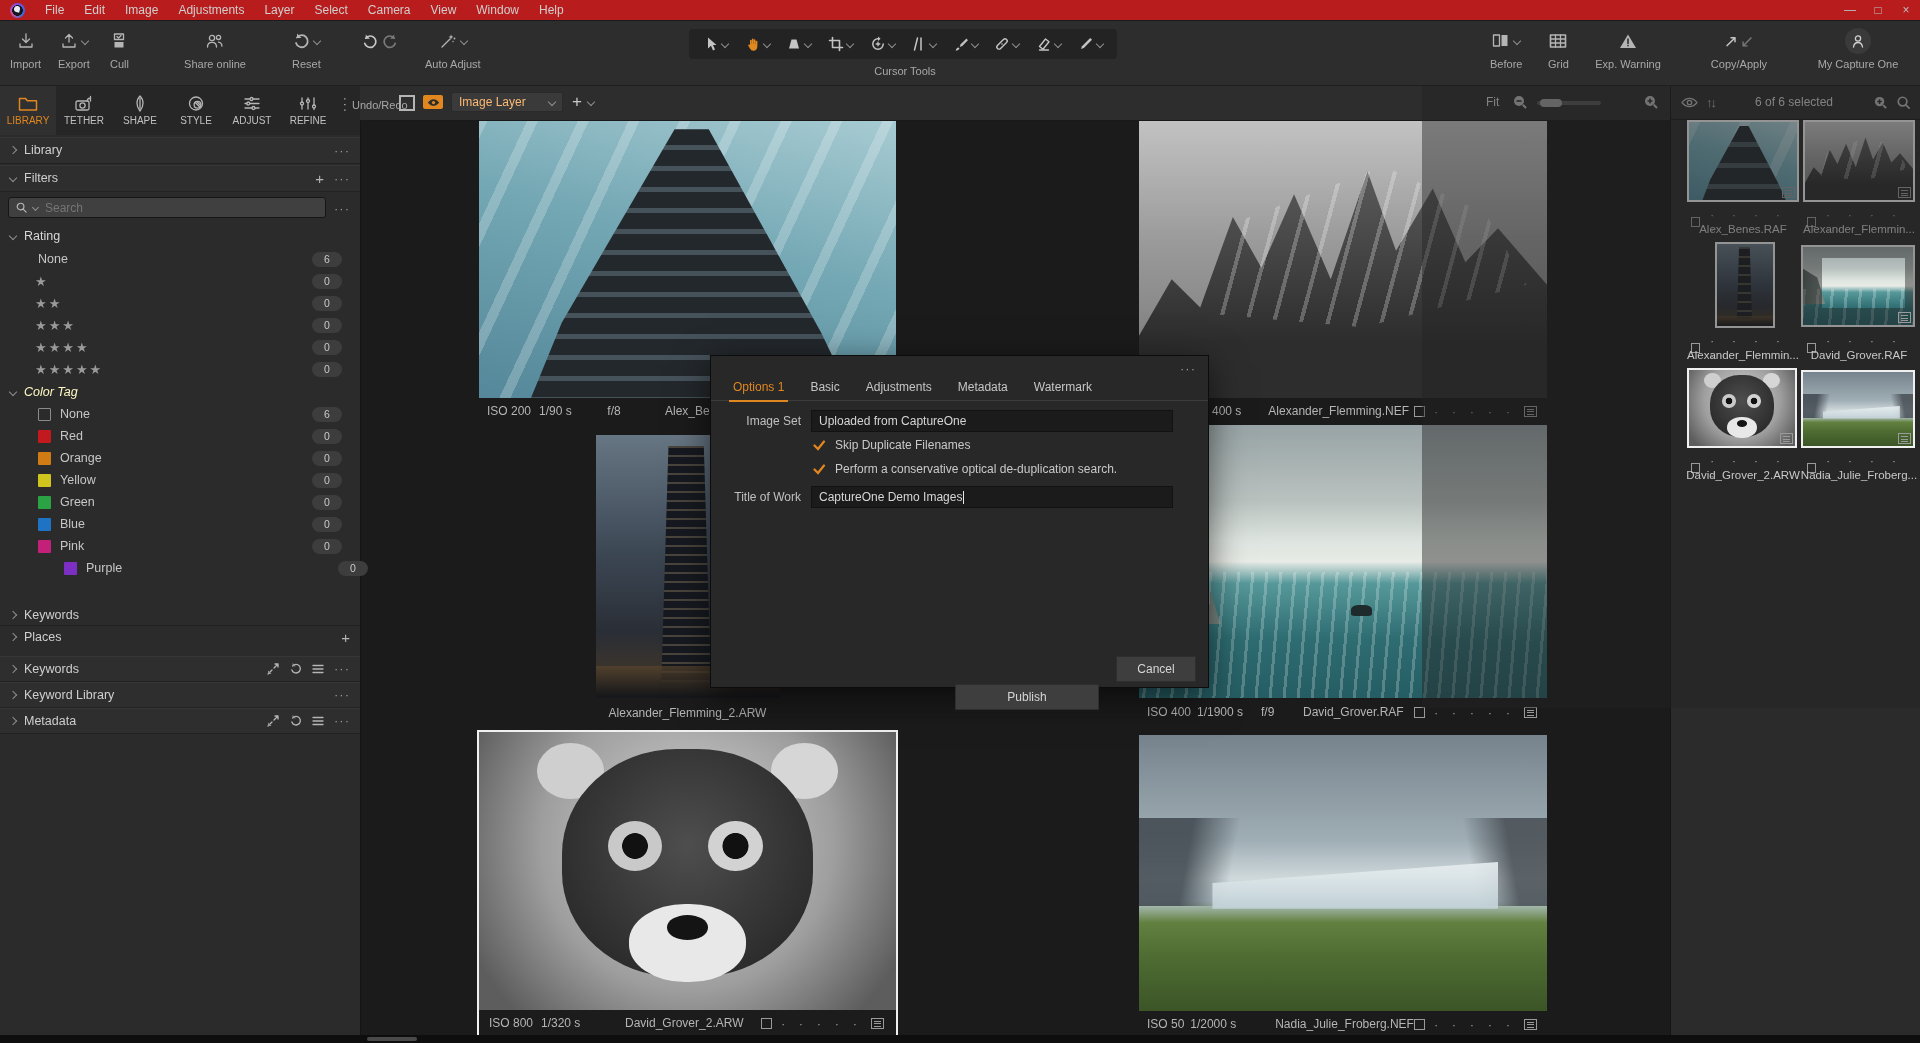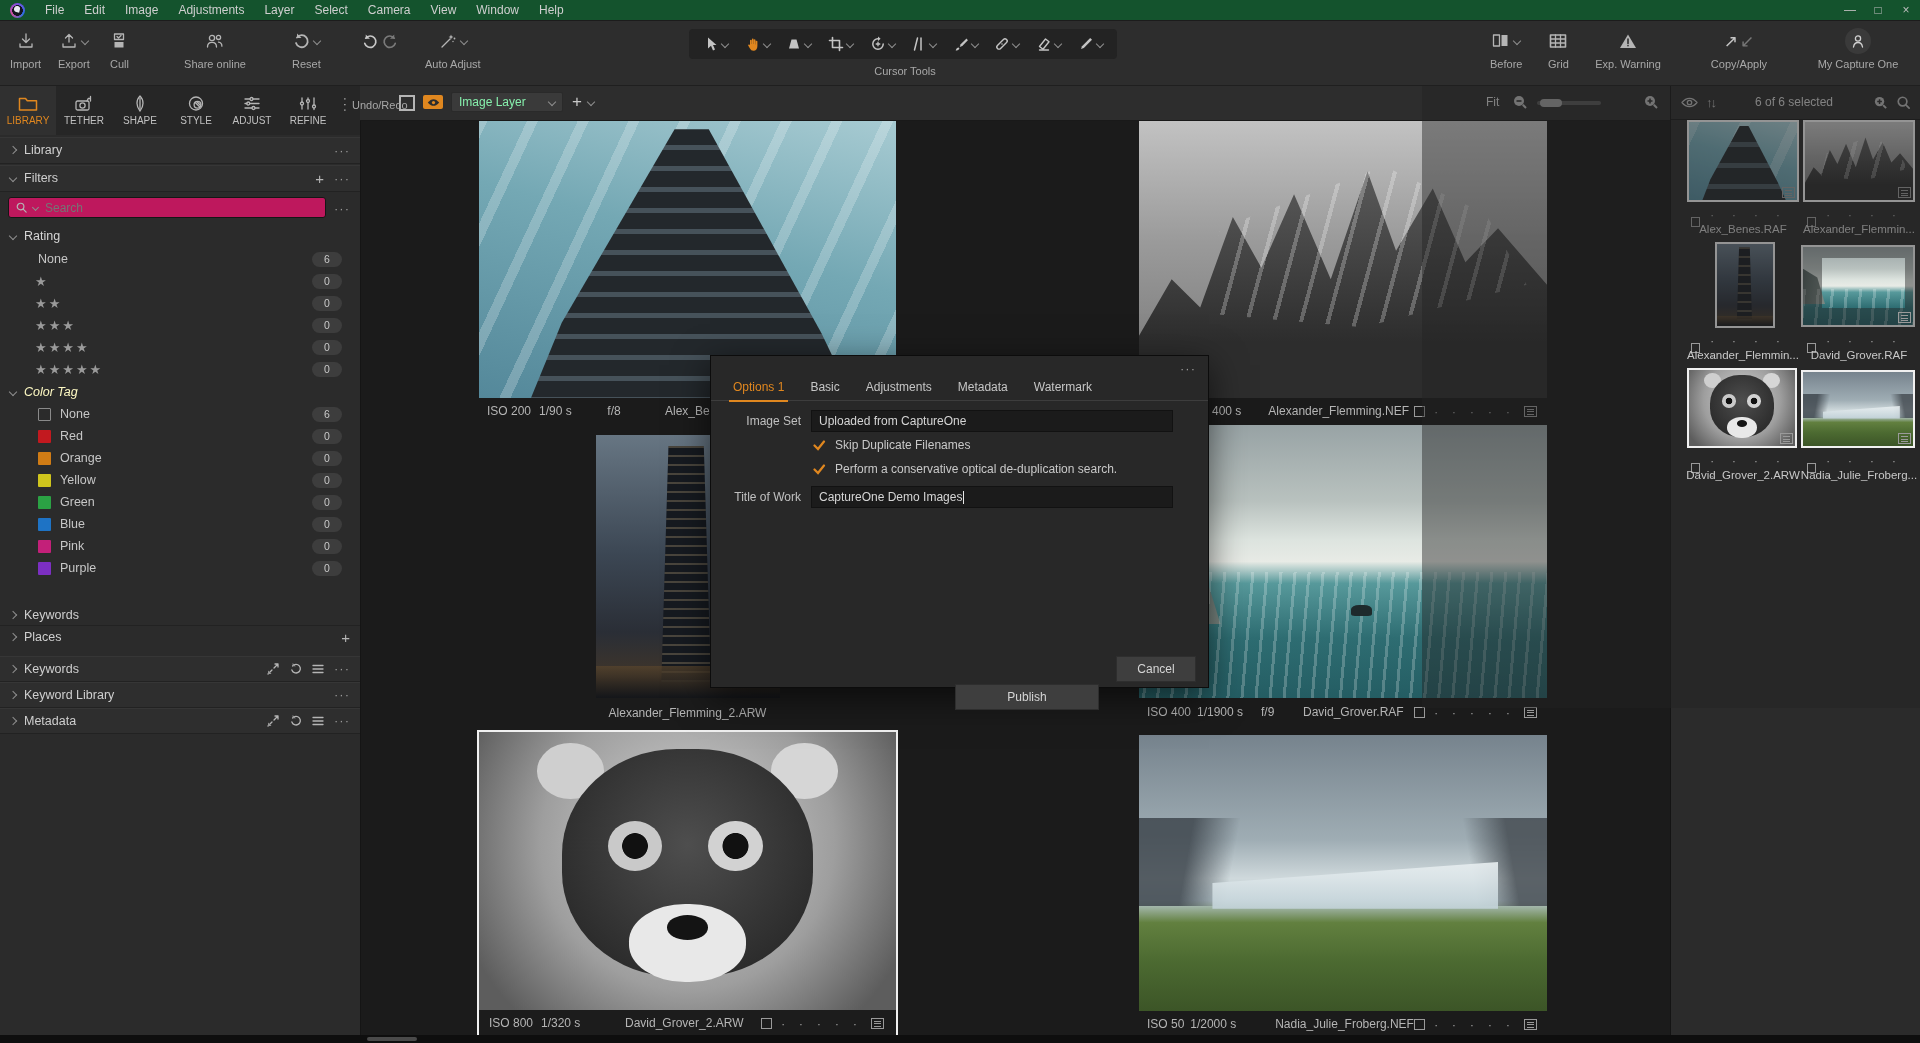--- a/index.html
+++ b/index.html
@@ -5,21 +5,21 @@
   html,body{margin:0;padding:0;background:#000;}
   #app{position:relative;width:1920px;height:1043px;background:#1b1b1b;overflow:hidden;
        font-family:"Liberation Sans",sans-serif;color:#c9c9c9;-webkit-font-smoothing:antialiased;}
   .ab{position:absolute;}
   svg{display:block;}
   .ic{stroke:#b5b5b5;fill:none;stroke-width:1.3;stroke-linecap:round;stroke-linejoin:round;}
   .chev{width:5px;height:5px;border-right:1.4px solid #8f8f8f;border-bottom:1.4px solid #8f8f8f;
         transform:rotate(45deg);display:inline-block;}
   .chev.r{transform:rotate(-45deg);}
   
-  .titlebar{left:0;top:0;width:1920px;height:20px;background:#14532d;border-bottom:1px solid #1c1c1c;
+  .titlebar{left:0;top:0;width:1920px;height:20px;background:#b91c1c;border-bottom:1px solid #1c1c1c;
             display:flex;align-items:center;font-size:12px;color:#cfcfcf;z-index:60;}
   .logo{width:15px;height:15px;border-radius:50%;margin:0 10px 0 10px;
         background:radial-gradient(circle at 50% 50%,#15151f 0 48%,transparent 52%),
                    conic-gradient(#7b4fe0,#2b6fe0,#d04fa0,#7b4fe0);position:relative;}
   .logo::after{content:"";position:absolute;left:4px;top:3px;width:6px;height:6px;border-radius:50% 50% 0 50%;
                background:#e9e9f2;transform:rotate(15deg);}
   .menu-item{padding:0 10px;cursor:default;}
   .tb-title{position:absolute;left:0;right:0;text-align:center;pointer-events:none;}
   .winbtns{margin-left:auto;display:flex;z-index:2;}
   .winbtn{width:28px;text-align:center;font-size:12px;color:#bdbdbd;line-height:20px;}
@@ -43,30 +43,30 @@
   .srow{position:absolute;left:0;width:360px;background:#2e2e2e;border-bottom:1px solid #222;
         box-shadow:inset 0 1px 0 rgba(255,255,255,.04);display:flex;align-items:center;
         font-size:12.5px;color:#cfcfcf;gap:8px;padding:0 10px;box-sizing:border-box;}
   .frow{position:absolute;left:0;width:360px;display:flex;align-items:center;font-size:12.5px;color:#c6c6c6;
         padding:0 10px;box-sizing:border-box;}
   .pill{margin-left:auto;background:#3d3d3d;border-radius:8px;min-width:20px;height:15px;line-height:15px;
         text-align:center;font-size:10.5px;color:#c9c9c9;padding:0 5px;margin-right:8px;}
   .swatch{width:13px;height:13px;margin-right:9px;border-radius:1px;}
   .swatch.none{border:1px solid #8a8a8a;background:transparent;box-sizing:border-box;}
   .stars{color:#9a9a9a;font-size:13px;letter-spacing:2px;}
-  .searchbox{position:absolute;left:8px;top:4px;width:318px;height:21px;background:#be185d;border:1px solid #161616;
+  .searchbox{position:absolute;left:8px;top:4px;width:318px;height:21px;background:#404040;border:1px solid #161616;
              border-radius:3px;display:flex;align-items:center;padding:0 6px;gap:5px;box-sizing:border-box;}
   .searchbox input{background:transparent;border:none;outline:none;color:#bdbdbd;font-size:12px;width:230px;
                    font-family:"Liberation Sans",sans-serif;}
   .rowicons{margin-left:auto;display:flex;align-items:center;gap:10px;color:#9a9a9a;}
   .dotdot{color:#9a9a9a;font-size:13px;letter-spacing:1px;}
   
   .browsertb{left:360px;top:85px;width:1310px;height:35px;background:#2d2d2d;border-bottom:1px solid #191919;z-index:21;}
   .layersel{position:absolute;left:91px;top:7px;width:112px;height:20px;background:#3a3a3a;border:1px solid #2a2a2a;
-            border-radius:2px;font-size:12px;color:#86efac;display:flex;align-items:center;padding:0 7px;
+            border-radius:2px;font-size:12px;color:#fdba74;display:flex;align-items:center;padding:0 7px;
             box-sizing:border-box;}
   .grid4{width:15px;height:15px;background:
      linear-gradient(#e0871f,#e0871f) 0 0/6px 6px no-repeat,
      linear-gradient(#e0871f,#e0871f) 9px 0/6px 6px no-repeat,
      linear-gradient(#e0871f,#e0871f) 0 9px/6px 6px no-repeat,
      linear-gradient(#e0871f,#e0871f) 9px 9px/6px 6px no-repeat;}
   .sqoutline{width:12px;height:12px;border:2px solid #b5b5b5;}
   .eyebadge{width:20px;height:14px;background:#e0871f;border-radius:2px;display:flex;align-items:center;justify-content:center;}
   .slider-track{position:absolute;width:64px;height:4px;background:#555;border-radius:2px;}
   .slider-knob{position:absolute;width:22px;height:8px;background:#9a9a9a;border-radius:4px;}
@@ -563,21 +563,21 @@
     <div class="frow" style="top:428px;height:22px;padding-left:38px;">
       <span class="swatch" style="background: rgb(30, 115, 197);"></span>
       <span>Blue</span>
         <span class="pill">0</span>
     </div>
     <div class="frow" style="top:450px;height:22px;padding-left:38px;">
       <span class="swatch" style="background: rgb(195, 32, 121);"></span>
       <span>Pink</span>
         <span class="pill">0</span>
     </div>
-    <div class="frow" style="top:472px;height:22px;padding-left:38px;">
+    <div class="frow" style="top:472px;height:22px;padding-left:38px;margin-left:26px;">
       <span class="swatch" style="background: rgb(124, 47, 194);"></span>
       <span>Purple</span>
         <span class="pill">0</span>
     </div>
 
     <div class="srow" style="top:519px;height:22px;background:#2b2b2b;box-shadow:none;">
       <span class="chev r"></span>
         <span>Keywords</span>
     </div>
     <div class="srow" style="top:541px;height:22px;background:#2b2b2b;box-shadow:none;border-bottom:none;">

